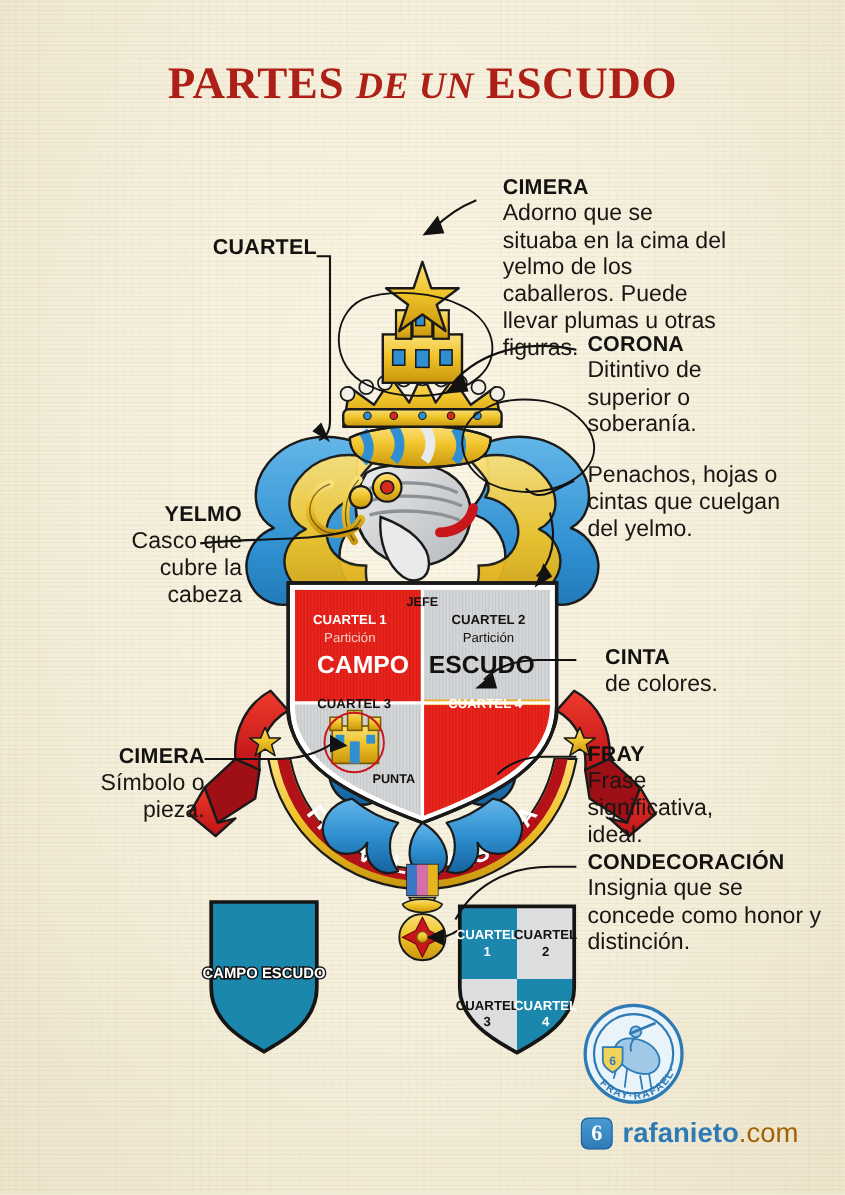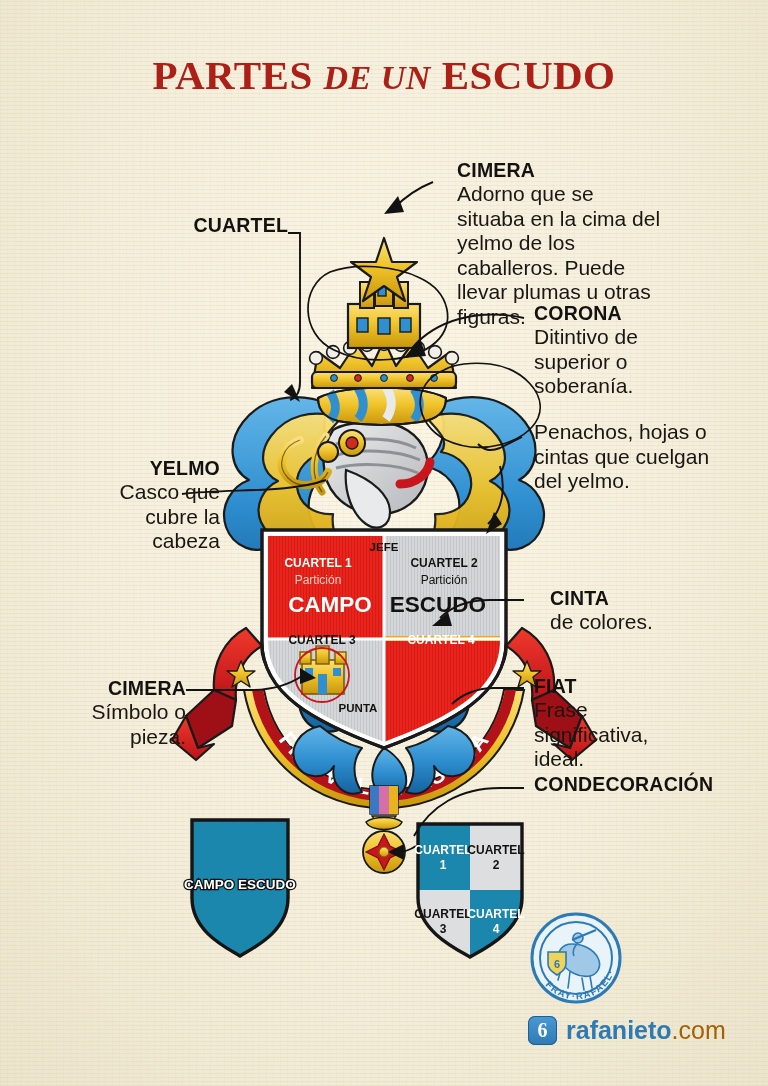--- a/index.html
+++ b/index.html
@@ -390,31 +390,32 @@
   <div class="c-title">YELMO</div>
   <div class="c-body">Casco que cubre la cabeza</div>
 </div>
 
 <div class="callout" style="left:534px;top:588px;width:160px;margin-left:16px;">
   <div class="c-title">CINTA</div>
   <div class="c-body">de colores.</div>
 </div>
 
 <div class="callout" style="left:534px;top:676px;width:170px;">
-  <div class="c-title">FIAT</div>
+  <div class="c-title">FRAY</div>
   <div class="c-body">Frase significativa, ideal.</div>
 </div>
 
 <div class="callout right-align" style="left:86px;top:678px;width:100px;">
   <div class="c-title">CIMERA</div>
   <div class="c-body">Símbolo o pieza.</div>
 </div>
 
 <div class="callout" style="left:534px;top:774px;width:215px;">
   <div class="c-title">CONDECORACIÓN</div>
+  <div class="c-body">Insignia que se concede como honor y distinción.</div>
 </div>
 
 <div id="brand">
   <div id="brand-mark">
     <div class="g">6</div>
   </div>
   <div id="brand-text">
     <span class="b">rafanieto</span><span class="g">.com</span>
   </div>
 </div>

